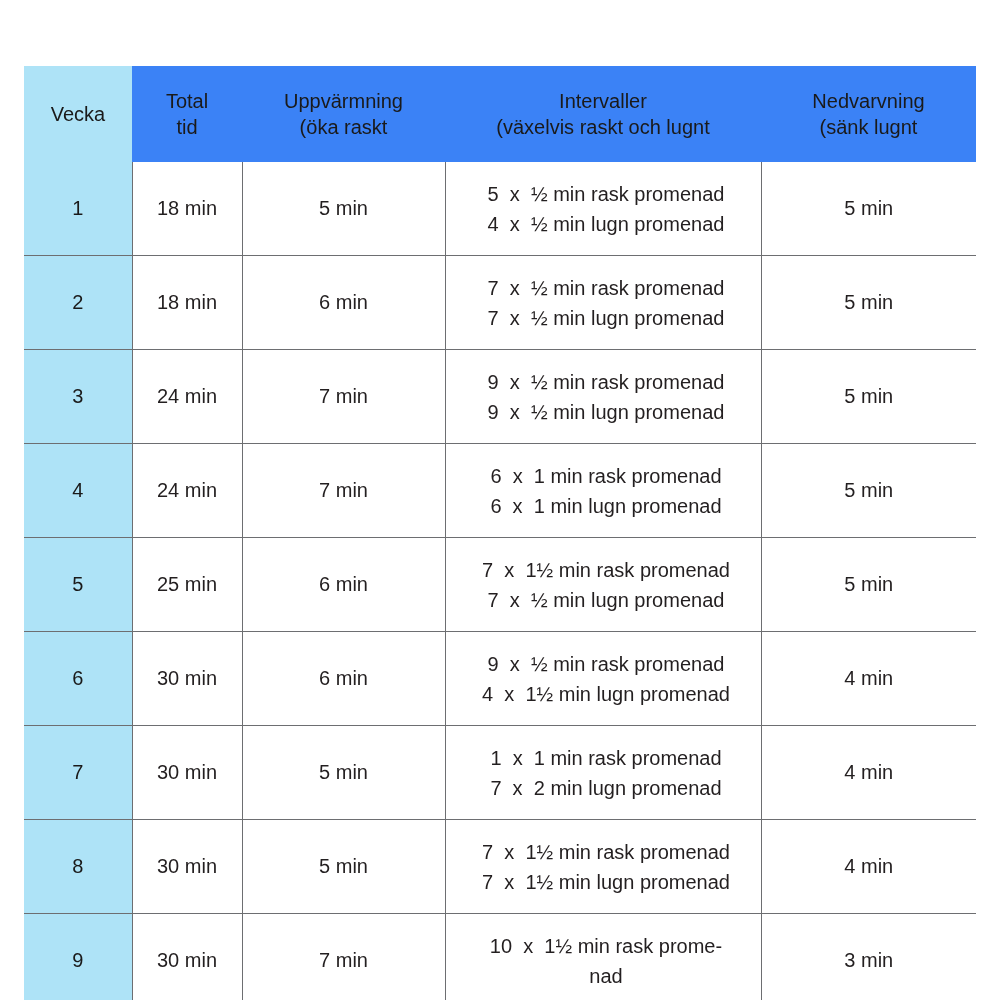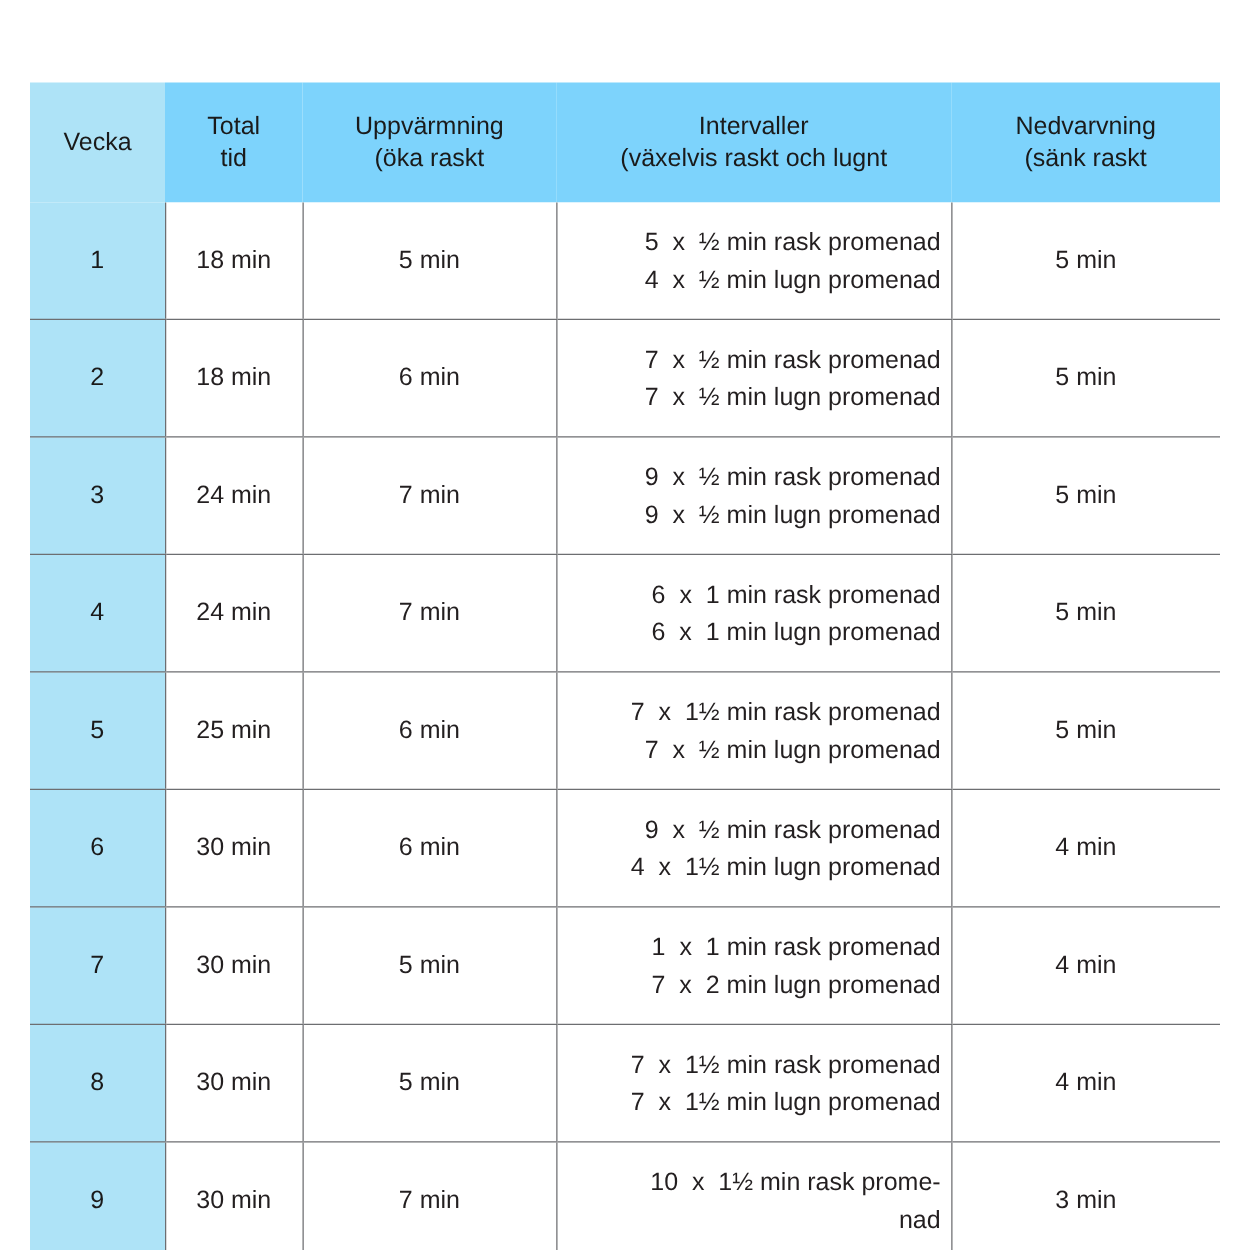--- a/index.html
+++ b/index.html
@@ -26,21 +26,21 @@
     width: 952px;
     table-layout: fixed;
   }
   table.plan col.c-week  { width: 108px; }
   table.plan col.c-total { width: 110px; }
   table.plan col.c-warm  { width: 203px; }
   table.plan col.c-int   { width: 316px; }
   table.plan col.c-cool  { width: 215px; }
 
   thead th {
-    background: #7dd3fc;
+    background: #3b82f6;
     color: #1a1a1a;
     font-weight: normal;
     font-size: 20px;
     line-height: 26px;
     text-align: center;
     vertical-align: middle;
     height: 88px;
     padding: 4px 6px;
     border: none;
   }
@@ -67,21 +67,21 @@
     border-bottom: 1px solid #6d6e71;
   }
   tbody td.week {
     background: #aee3f7;
     color: #1a1a1a;
   }
   tbody td.cell-border-l {
     border-left: 1px solid #6d6e71;
   }
   tbody td.intervals {
-    text-align: right;
+    text-align: center;
     padding-left: 14px;
     line-height: 30px;
   }
   tbody td.intervals .ln {
     display: block;
     white-space: pre;
   }
 </style>
 </head>
 <body>
@@ -107,21 +107,21 @@
         <th>
           <span class="hl">Uppvärmning</span>
           <span class="hl">(öka raskt</span>
         </th>
         <th>
           <span class="hl">Intervaller</span>
           <span class="hl">(växelvis raskt och lugnt</span>
         </th>
         <th>
           <span class="hl">Nedvarvning</span>
-          <span class="hl">(sänk raskt</span>
+          <span class="hl">(sänk lugnt</span>
         </th>
       </tr>
     </thead>
     <tbody>
       <tr>
         <td class="week">1</td>
         <td class="cell-border-l">18 min</td>
         <td class="cell-border-l">5 min</td>
         <td class="cell-border-l intervals">
           <span class="ln">5  x  ½ min rask promenad</span>

